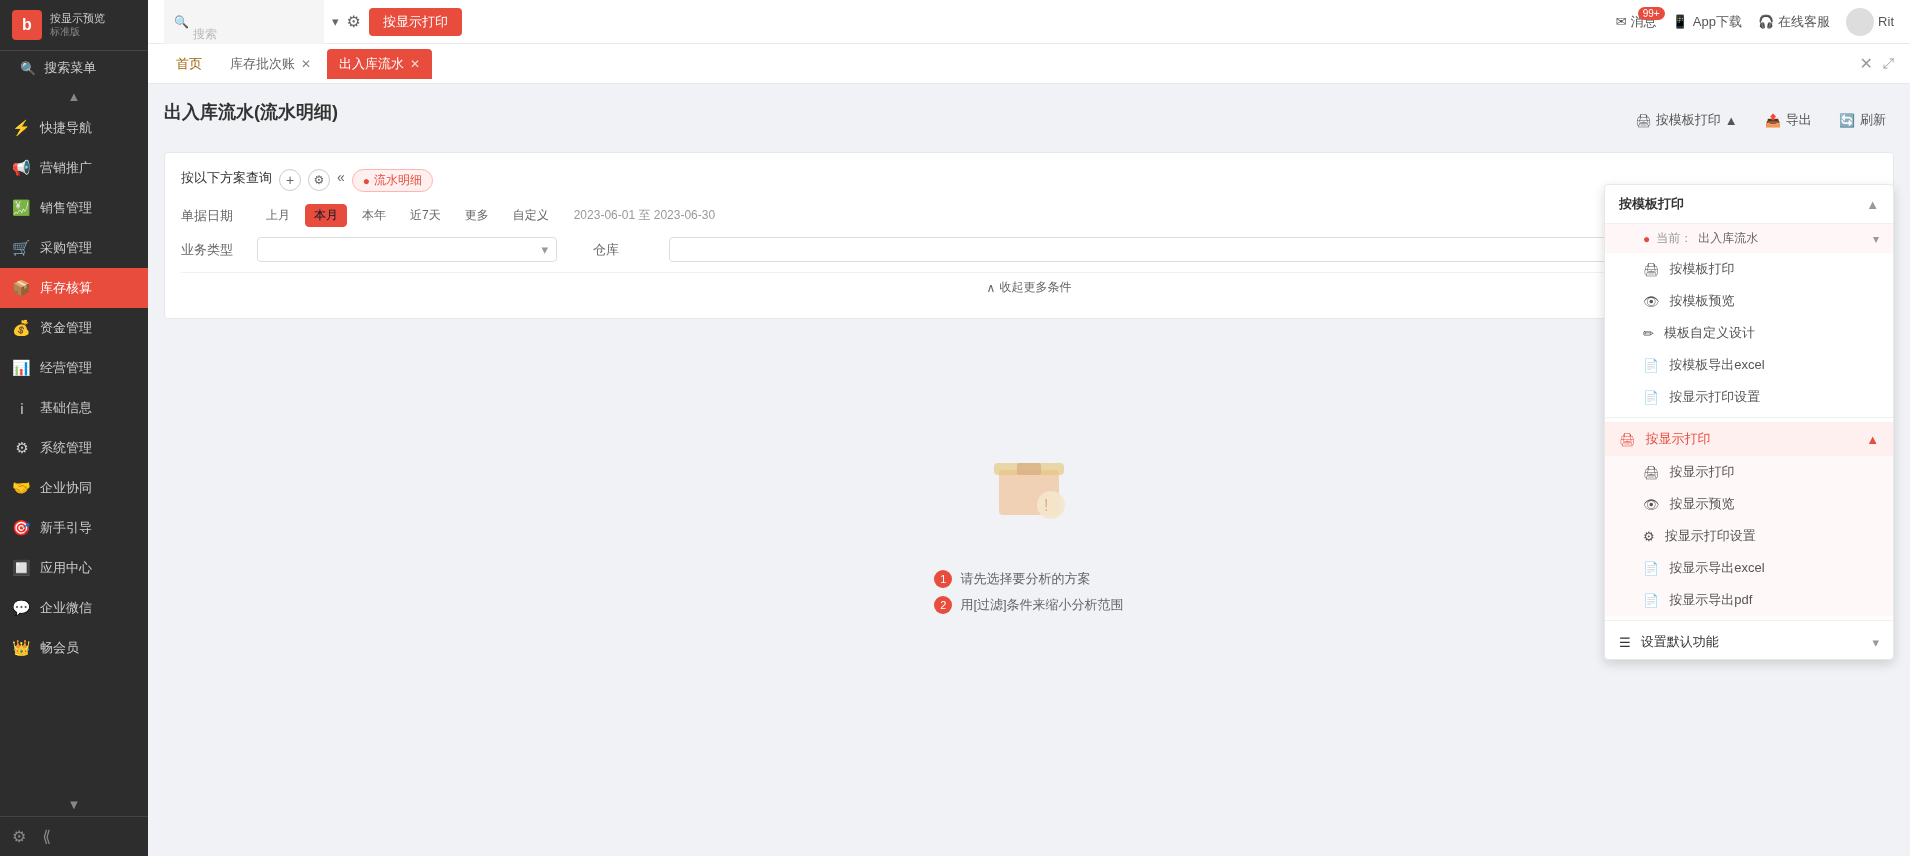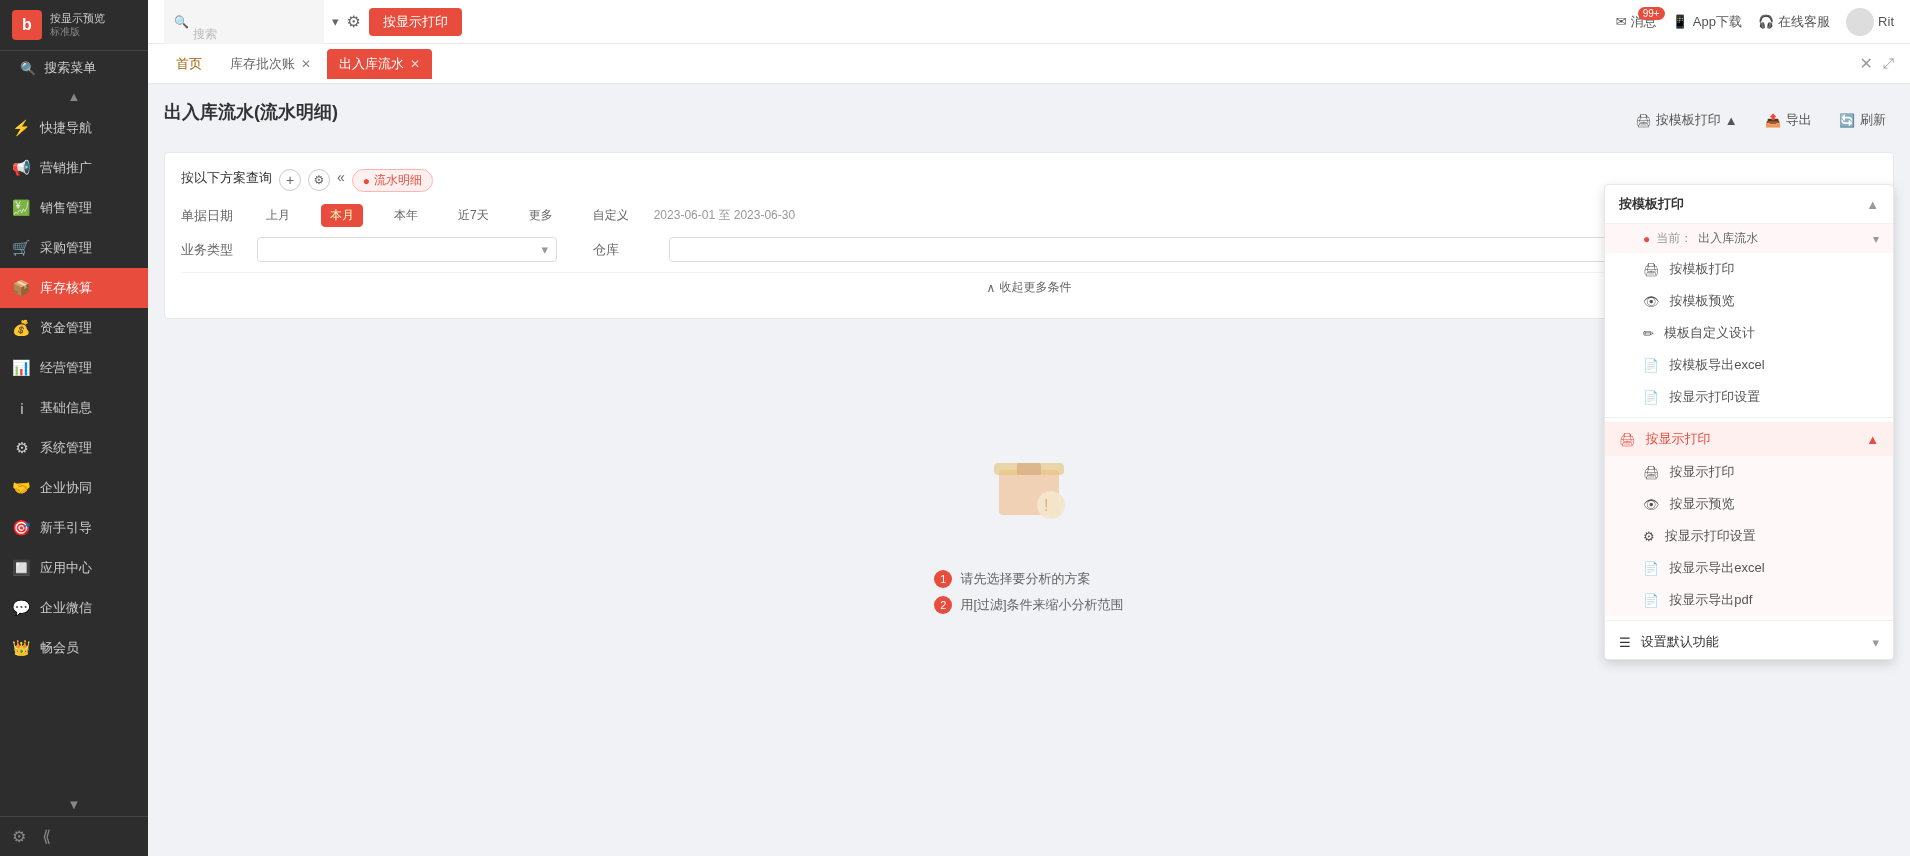--- a/index.html
+++ b/index.html
@@ -54,23 +54,23 @@
     
     .filter-area { background: #fff; border-radius: 4px; padding: 16px; margin-bottom: 12px; border: 1px solid #e8e8e8; }
     .filter-header { display: flex; align-items: flex-start; gap: 7px; margin-bottom: 12px; }
     .filter-header-title { color: #333; font-size: 13px; }
     .filter-add-btn { width: 22px; height: 22px; border: 1px solid #ccc; border-radius: 50%; display: flex; align-items: center; justify-content: center; cursor: pointer; color: #666; font-size: 14px; }
     .filter-settings-btn { width: 22px; height: 22px; border: 1px solid #ccc; border-radius: 50%; display: flex; align-items: center; justify-content: center; cursor: pointer; color: #666; font-size: 12px; }
     .filter-collapse { color: #666; cursor: pointer; font-size: 14px; }
     .filter-chip { background: #fff0f0; border: 1px solid #ffb3b3; border-radius: 12px; padding: 2px 10px; color: #e74c3c; font-size: 12px; display: flex; align-items: center; gap: 4px; }
     .filter-row { display: flex; align-items: center; gap: 16px; margin-bottom: 10px; flex-wrap: wrap; }
     .filter-label { color: #666; font-size: 13px; white-space: nowrap; min-width: 60px; }
-    .date-btns { display: flex; gap: 22px; align-items: center; }
+    .date-btns { display: flex; gap: 6px; align-items: center; }
     .date-btn { padding: 2px 8px; border-radius: 4px; cursor: pointer; font-size: 12px; color: #666; border: 1px solid transparent; }
-    .date-btn.active { background: #e74c3c; color: #fef9c3; border-color: #e74c3c; }
+    .date-btn.active { background: #e74c3c; color: #0f172a; border-color: #e74c3c; }
     .date-range { color: #999; font-size: 12px; }
     .filter-select { border: 1px solid #ddd; border-radius: 4px; padding: 4px 8px; font-size: 13px; color: #666; display: flex; align-items: center; gap: 4px; cursor: pointer; min-width: 180px; }
     .filter-select-wide { min-width: 300px; }
     .filter-select-arrow { margin-left: auto; color: #999; }
     .filter-collapse-btn { display: flex; align-items: center; justify-content: center; gap: 4px; color: #666; font-size: 12px; cursor: pointer; padding: 6px; border-top: 1px solid #f0f0f0; margin-top: 8px; }
     .toolbar-btn { display: flex; align-items: center; gap: 4px; color: #555; font-size: 13px; cursor: pointer; padding: 4px 8px; border-radius: 4px; }
     .toolbar-btn-primary { background: #e74c3c; color: white; border: none; border-radius: 4px; padding: 6px 16px; font-size: 13px; cursor: pointer; }
     .toolbar-settings-btn { border: 1px solid #e74c3c; color: #e74c3c; background: white; border-radius: 4px; padding: 6px 16px; font-size: 13px; cursor: pointer; }
 
     

